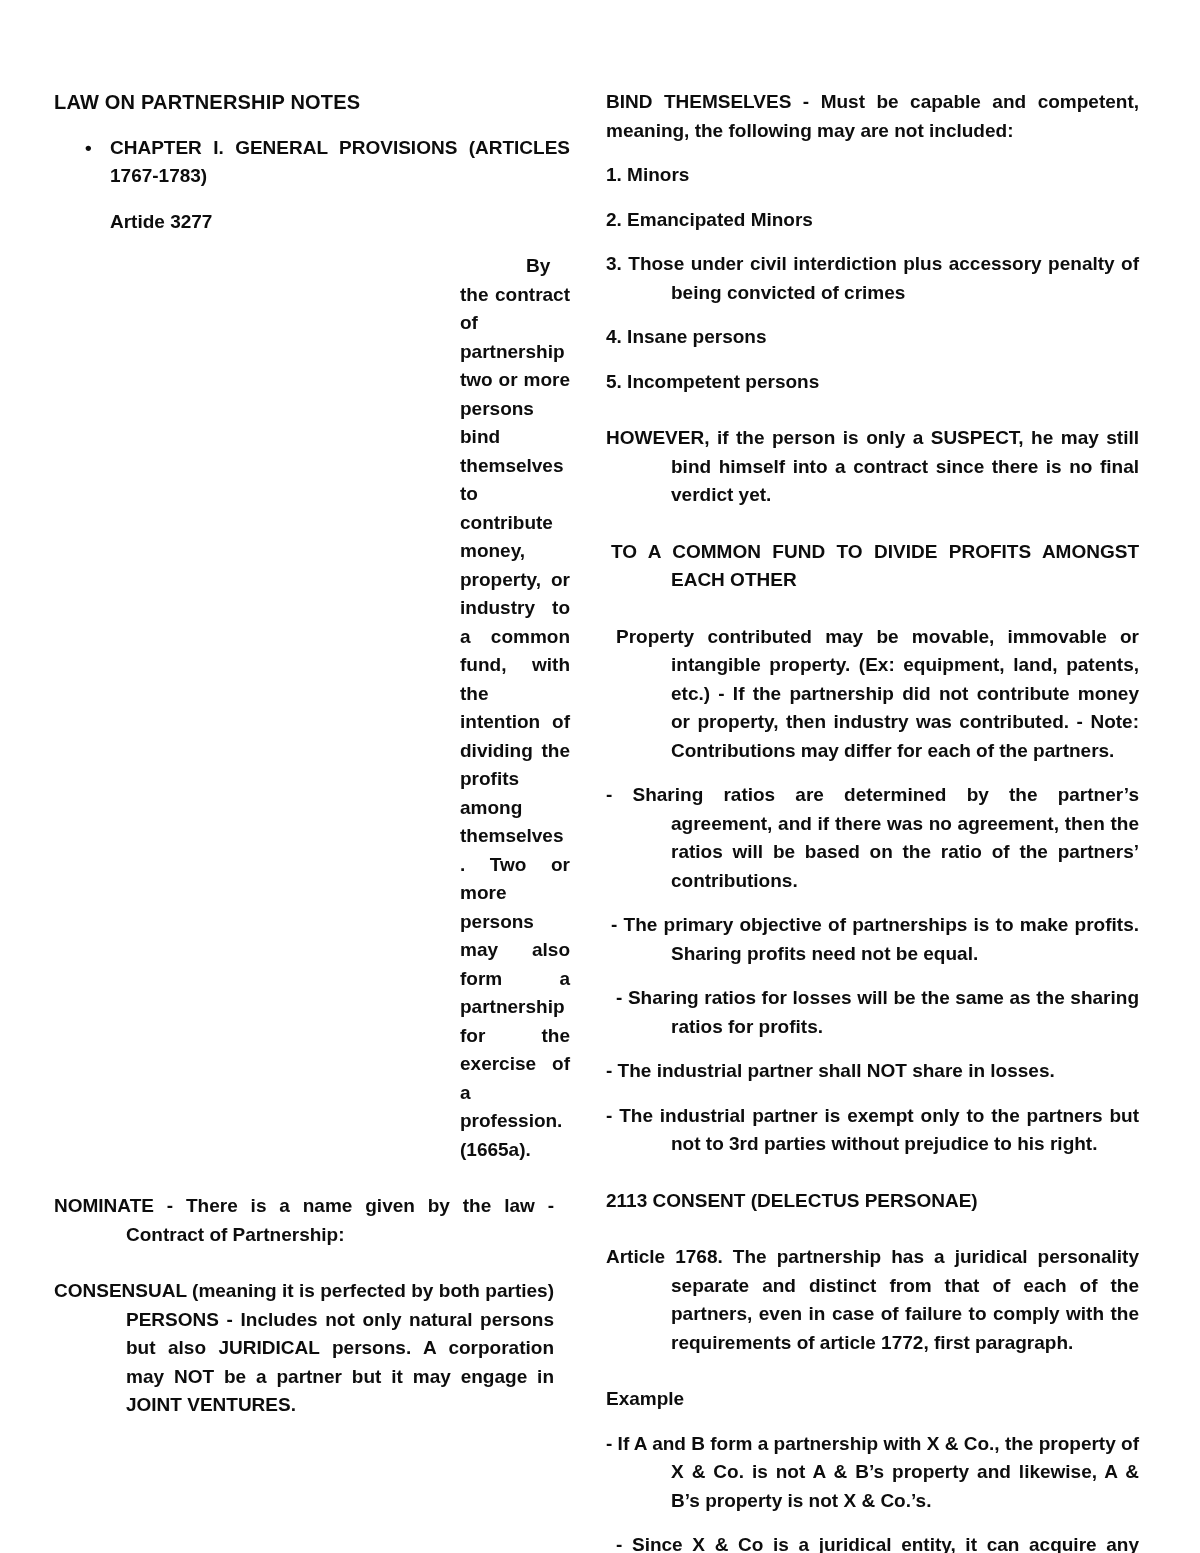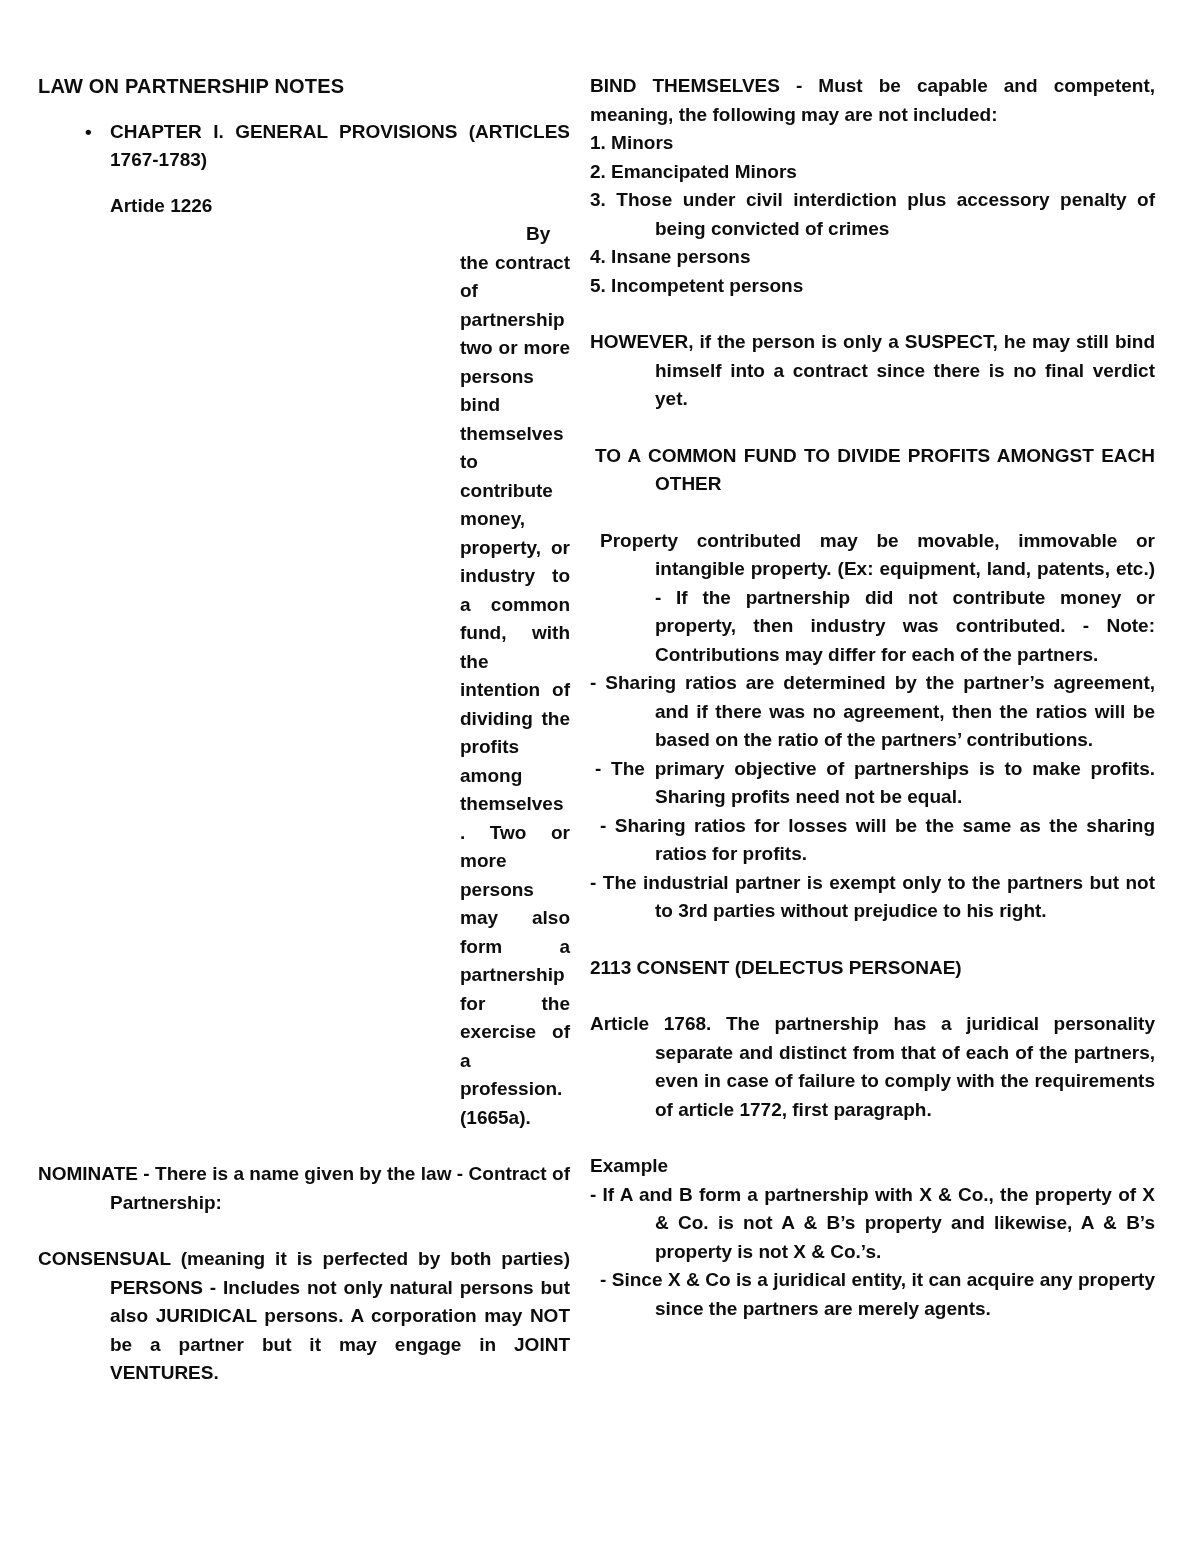--- a/index.html
+++ b/index.html
@@ -15,21 +15,21 @@
     font-size: 19px;
     line-height: 28.5px;
     padding: 72px 45px 40px 38px;
     display: flex;
     gap: 20px;
     overflow: hidden;
   }
   .col-left  { flex: 0 0 532px; width: 532px; }
   .col-right { flex: 0 0 565px; width: 565px; }
 
-  .p { margin: 0; text-align: justify; }
+  .p { margin: 16px; text-align: justify; }
   .title { font-size: 20px; letter-spacing: 0.2px; }
 
   .gap    { margin-top: 28px; }   
   .gap-sm { margin-top: 17px; }   
 
   
   .hang  { padding-left: 65px; text-indent: -65px; }
   .hang2 { padding-left: 65px; text-indent: -60px; } 
   .hang3 { padding-left: 65px; text-indent: -55px; } 
 
@@ -59,21 +59,21 @@
 
   <div class="col-left">
 
     <h1 class="p title">LAW ON PARTNERSHIP NOTES</h1>
 
     <div class="bullet-item gap-sm">
       <span class="bullet">•</span>
       <span class="bullet-text">CHAPTER I. GENERAL PROVISIONS (ARTICLES 1767-1783)</span>
     </div>
 
-    <p class="p indented gap-sm">Artide 1226</p>
+    <p class="p indented gap-sm">Artide 3277</p>
 
     <div class="quote">By the contract of partnership two or more persons bind themselves to contribute money, property, or industry to a common fund, with the intention of dividing the profits among themselves . Two or more persons may also form a partnership for the exercise of a profession. (1665a).</div>
 
     <p class="p hang-left gap">NOMINATE - There is a name given by the law - Contract of Partnership:</p>
 
     <p class="p hang-left gap">CONSENSUAL (meaning it is perfected by both parties) PERSONS - Includes not only natural persons but also JURIDICAL persons. A corporation may NOT be a partner but it may engage in JOINT VENTURES.</p>
 
   </div>
 
   <div class="col-right">
@@ -89,20 +89,21 @@
     <p class="p hang gap">HOWEVER, if the person is only a SUSPECT, he may still bind himself into a contract since there is no final verdict yet.</p>
 
 
     <p class="p hang2 gap">TO A COMMON FUND TO DIVIDE PROFITS AMONGST EACH OTHER</p>
 
     <p class="p hang3 gap">Property contributed may be movable, immovable or intangible property. (Ex: equipment, land, patents, etc.) - If the partnership did not contribute money or property, then industry was contributed. - Note: Contributions may differ for each of the partners.</p>
 
     <p class="p hang">- Sharing ratios are determined by the partner’s agreement, and if there was no agreement, then the ratios will be based on the ratio of the partners’ contributions.</p>
     <p class="p hang2">- The primary objective of partnerships is to make profits. Sharing profits need not be equal.</p>
     <p class="p hang3">- Sharing ratios for losses will be the same as the sharing ratios for profits.</p>
+    <p class="p hang">- The industrial partner shall NOT share in losses.</p>
     <p class="p hang">- The industrial partner is exempt only to the partners but not to 3rd parties without prejudice to his right.</p>
 
     <p class="p gap">2113 CONSENT (DELECTUS PERSONAE)</p>
 
     <p class="p hang gap">Article 1768. The partnership has a juridical personality separate and distinct from that of each of the partners, even in case of failure to comply with the requirements of article 1772, first paragraph.</p>
 
     <p class="p gap">Example</p>
 
     <p class="p hang">- If A and B form a partnership with X &amp; Co., the property of X &amp; Co. is not A &amp; B’s property and likewise, A &amp; B’s property is not X &amp; Co.’s.</p>
     <p class="p hang3">- Since X &amp; Co is a juridical entity, it can acquire any property since the partners are merely agents.</p>

